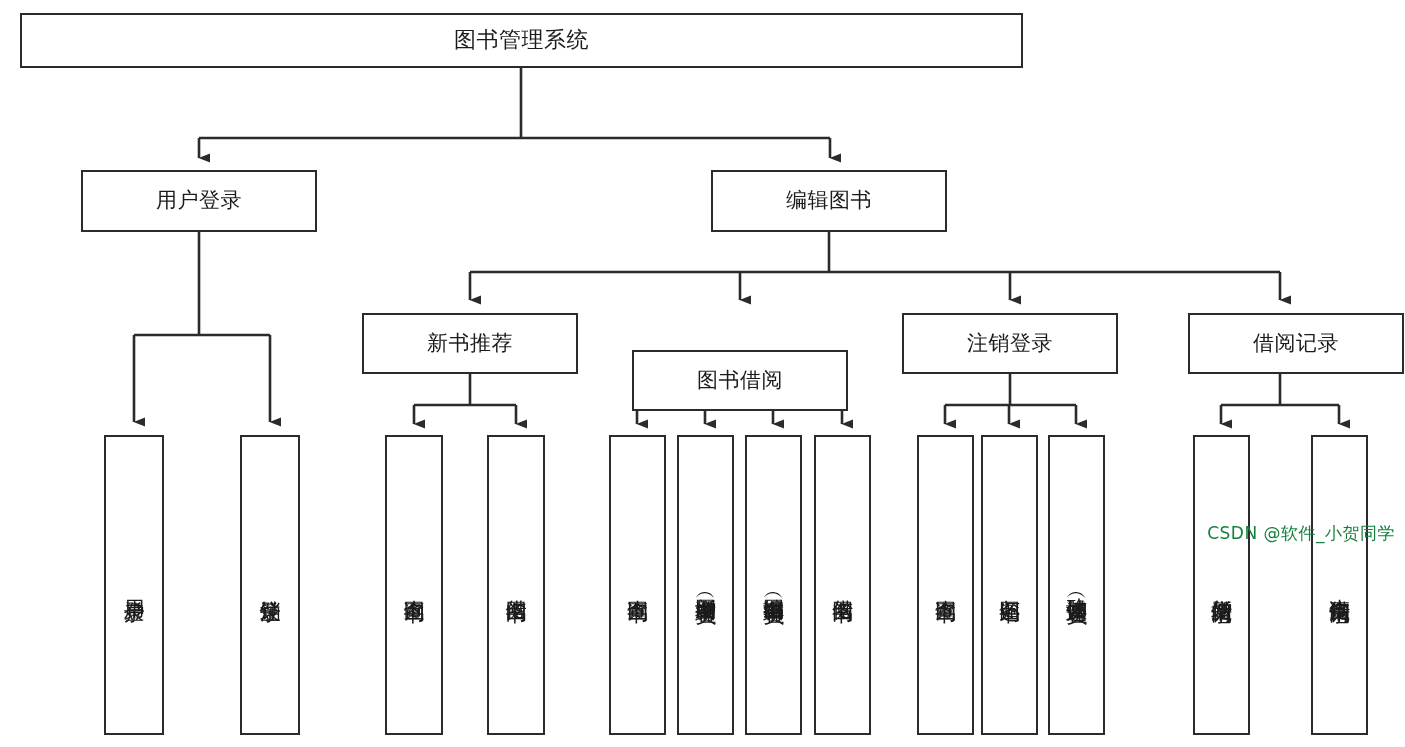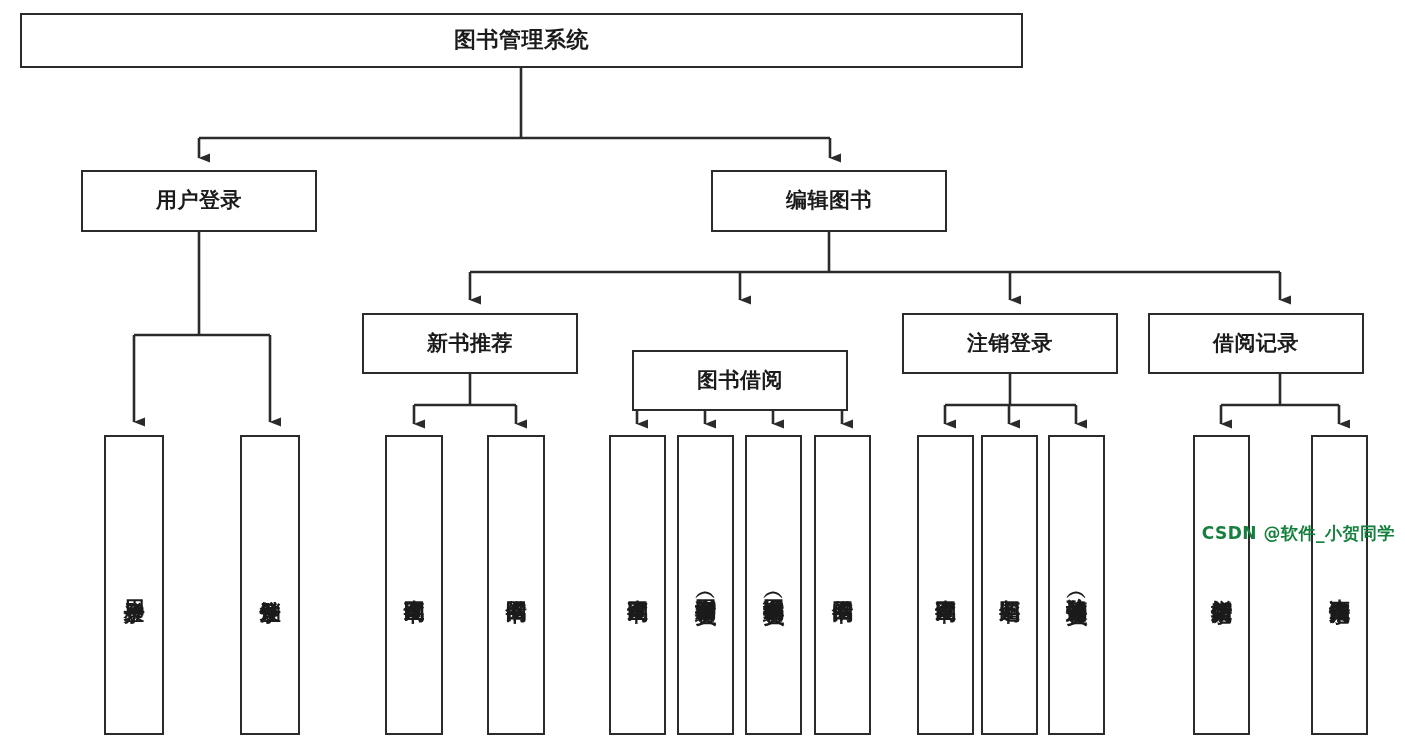--- a/index.html
+++ b/index.html
@@ -1,21 +1,21 @@
 <!DOCTYPE html>
 <html><head>
 <meta charset="utf-8">
 <title>图书管理系统 功能结构图</title>
 <style>
   html,body{margin:0;padding:0;background:#ffffff;}
   body{
     font-family:"DejaVu Sans","Liberation Sans",sans-serif;
     width:1405px;height:747px;overflow:hidden;
   }
-  #canvas{position:relative;width:1405px;height:549px;background:#ffffff;font-weight:bold;}
+  #canvas{position:relative;width:1405px;height:549px;background:#ffffff;}
 
   svg#wires{position:absolute;left:0;top:0;width:1405px;height:747px;}
 
   .node{
     position:absolute;
     box-sizing:border-box;
     background:#ffffff;
     border:2px solid #2b2b2b;
     display:flex;
     align-items:center;
@@ -128,21 +128,21 @@
   </div>
 
   <div class="node h-node" style="left:632px;top:313px;width:216px;height:61px;margin-top:37px;">
     <span class="label">图书借阅</span>
   </div>
 
   <div class="node h-node" style="left:902px;top:313px;width:216px;height:61px;">
     <span class="label">注销登录</span>
   </div>
 
-  <div class="node h-node" style="left:1148px;top:313px;width:216px;height:61px;">
+  <div class="node h-node" style="left:1188px;top:313px;width:216px;height:61px;">
     <span class="label">借阅记录</span>
   </div>
 
   <div class="node v-node" style="left:104px;top:435px;width:60px;height:300px;">
     <span class="label">用户登录</span>
   </div>
 
   <div class="node v-node" style="left:240px;top:435px;width:60px;height:300px;">
     <span class="label">注销登录</span>
   </div>

